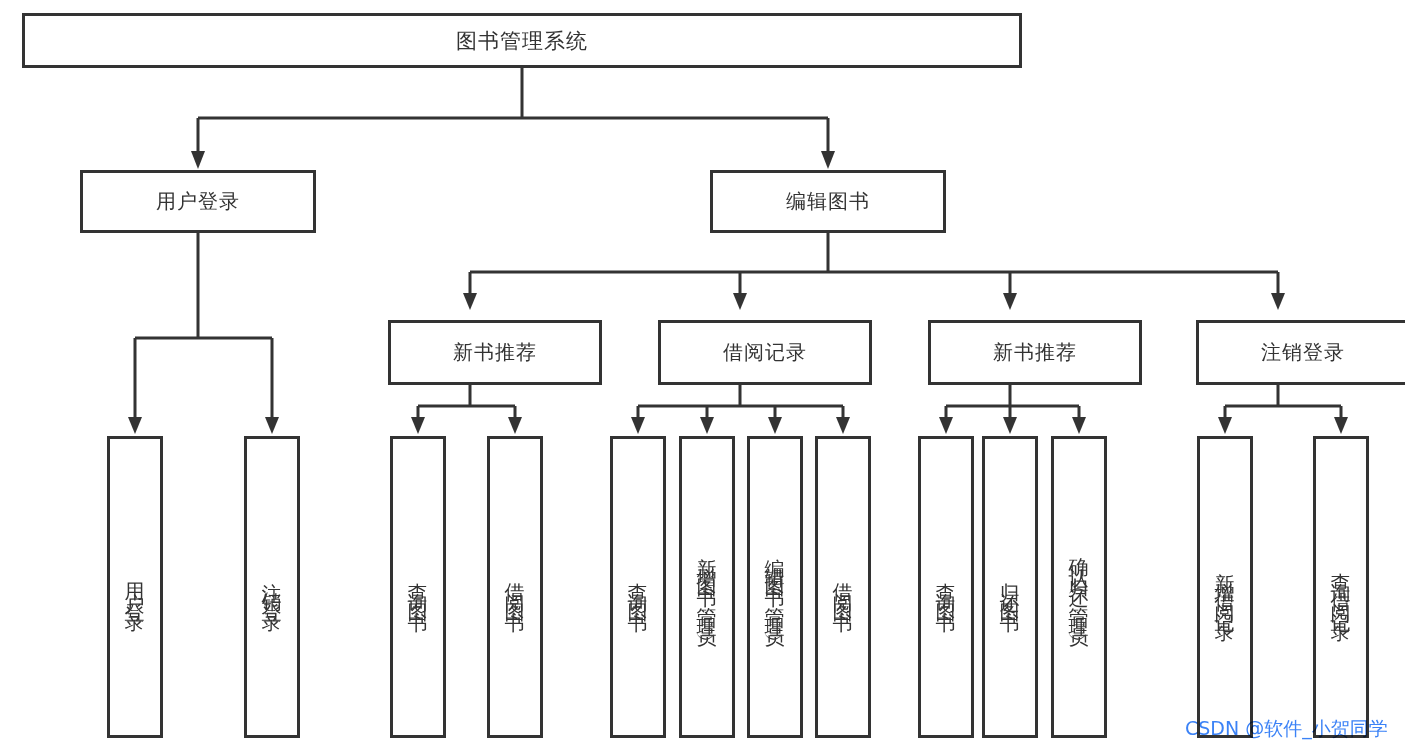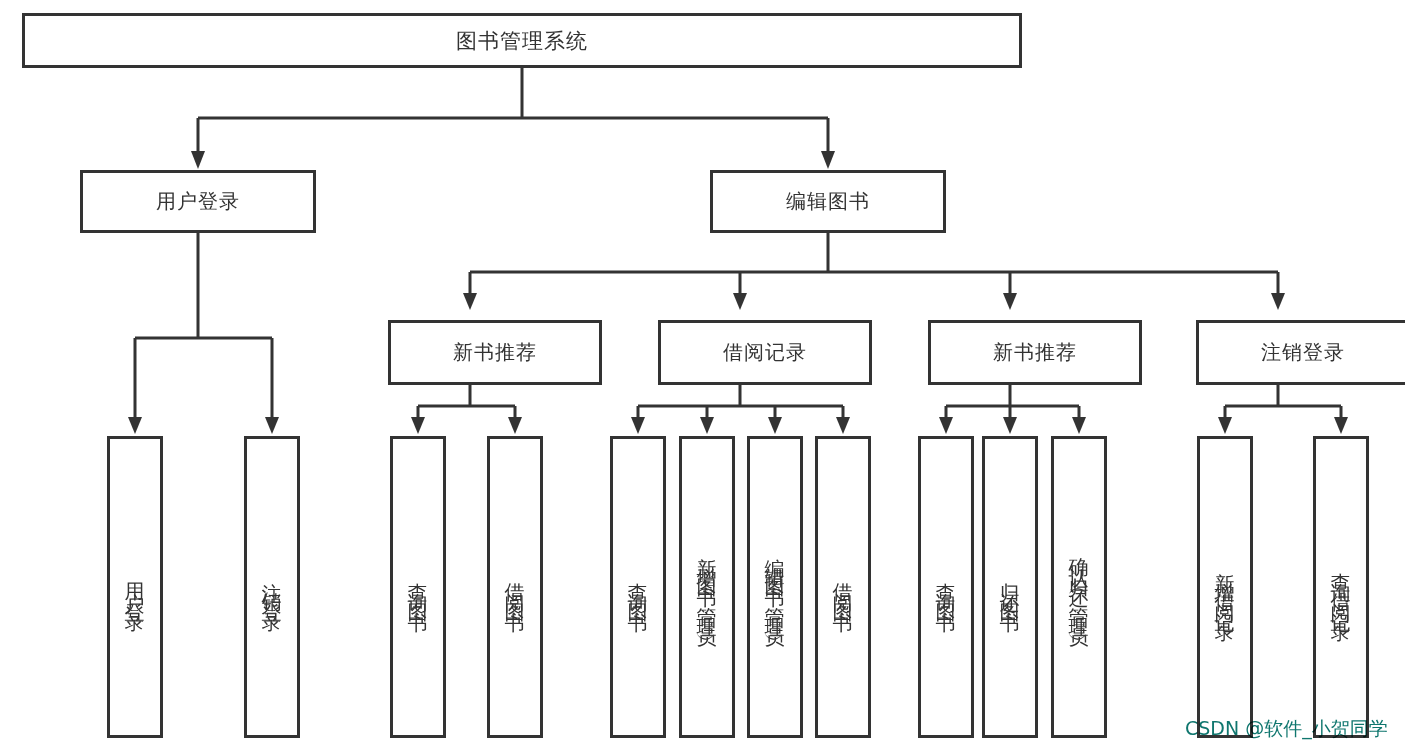--- a/index.html
+++ b/index.html
@@ -67,21 +67,21 @@
     letter-spacing: 10px;
     line-height: 1;
     white-space: nowrap;
   }
   .watermark {
     position: absolute;
     left: 1185px;
     top: 716px;
     z-index: 3;
     font-size: 19px;
-    color: #0f766e;
+    color: #3b82f6;
     mix-blend-mode: multiply;
     white-space: nowrap;
   }
 </style>
 </head>
 <body>
 
 <div class="canvas">
 
   <svg class="edges" width="1405" height="747" viewBox="0 0 1405 747">

